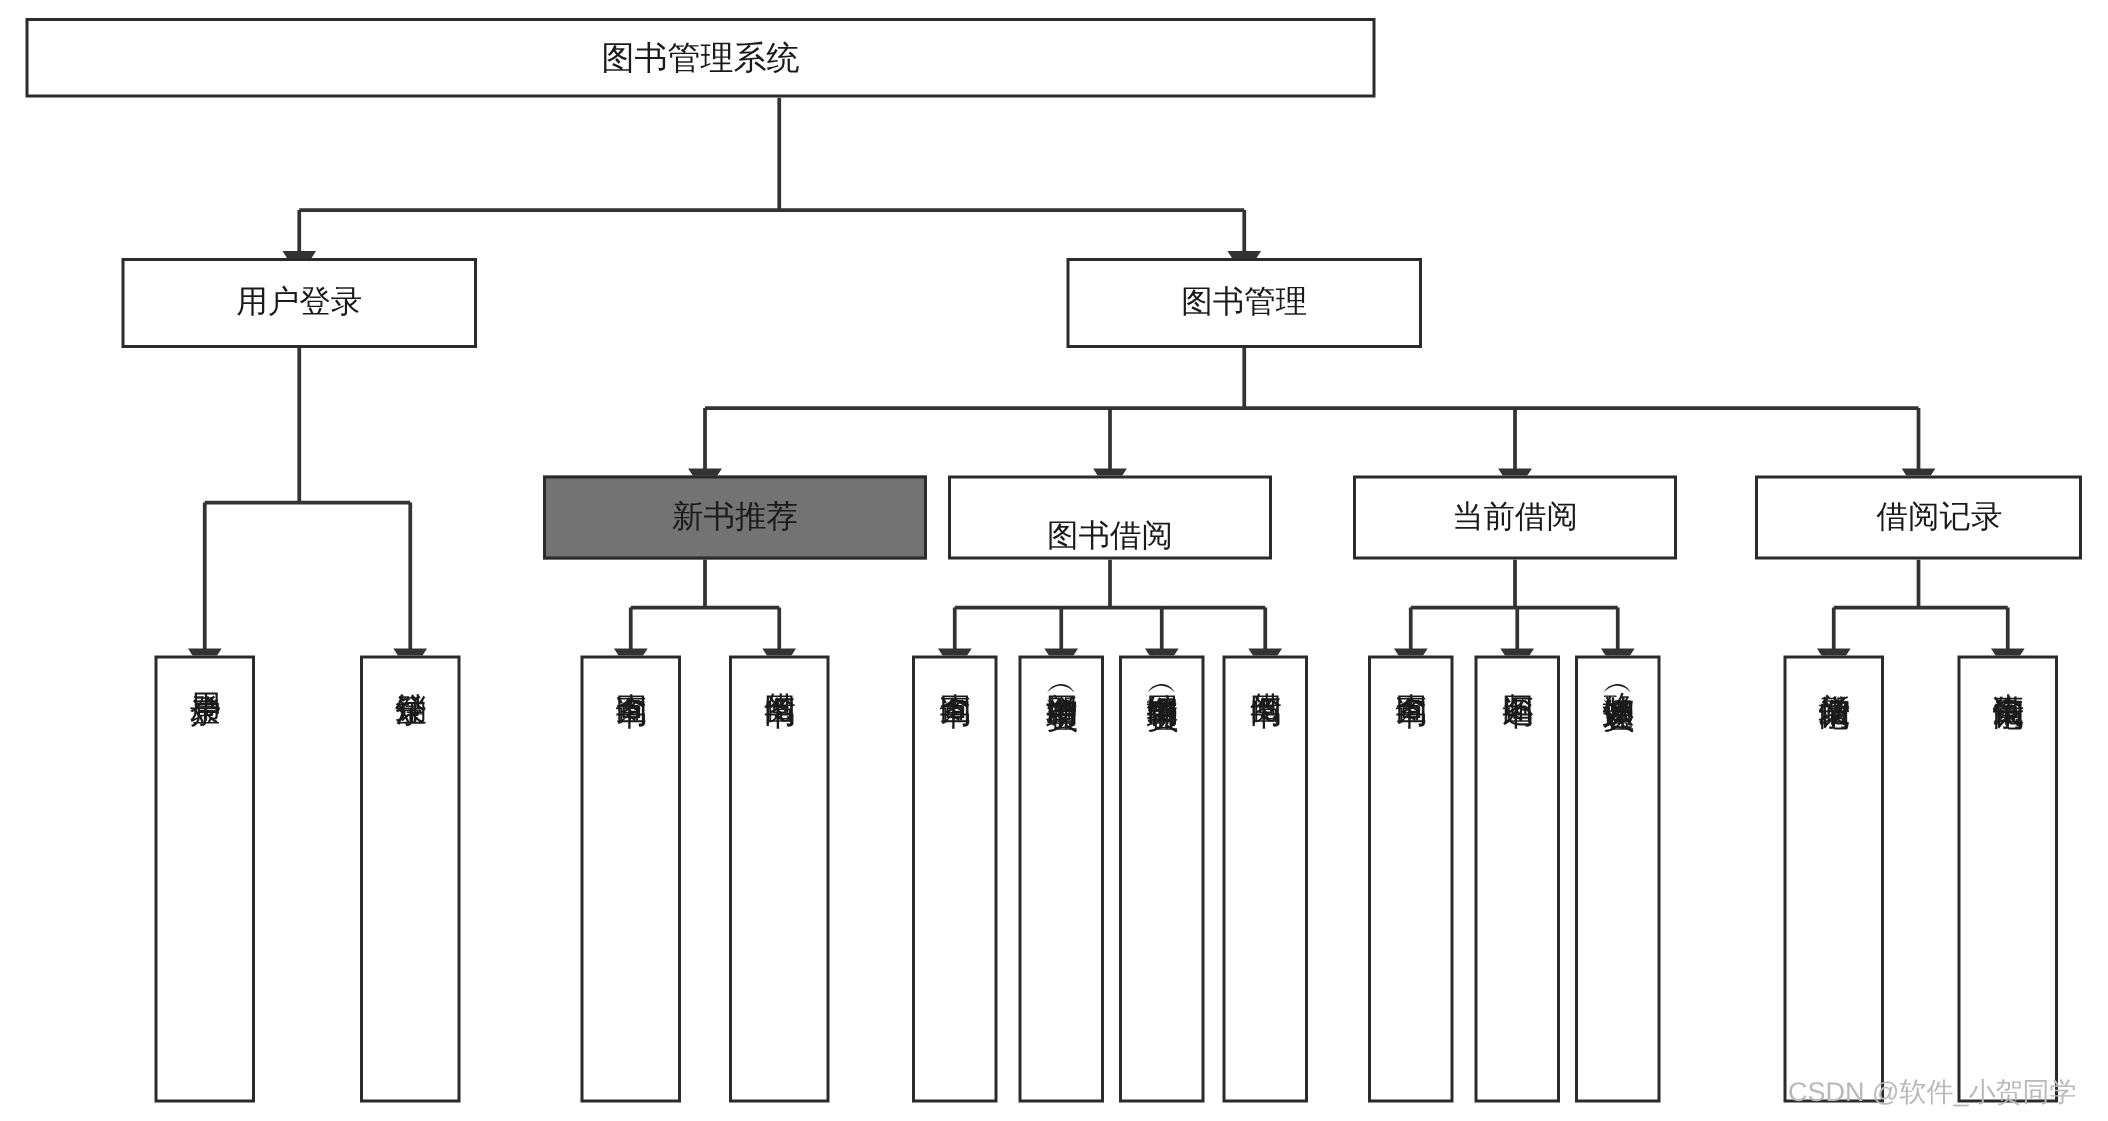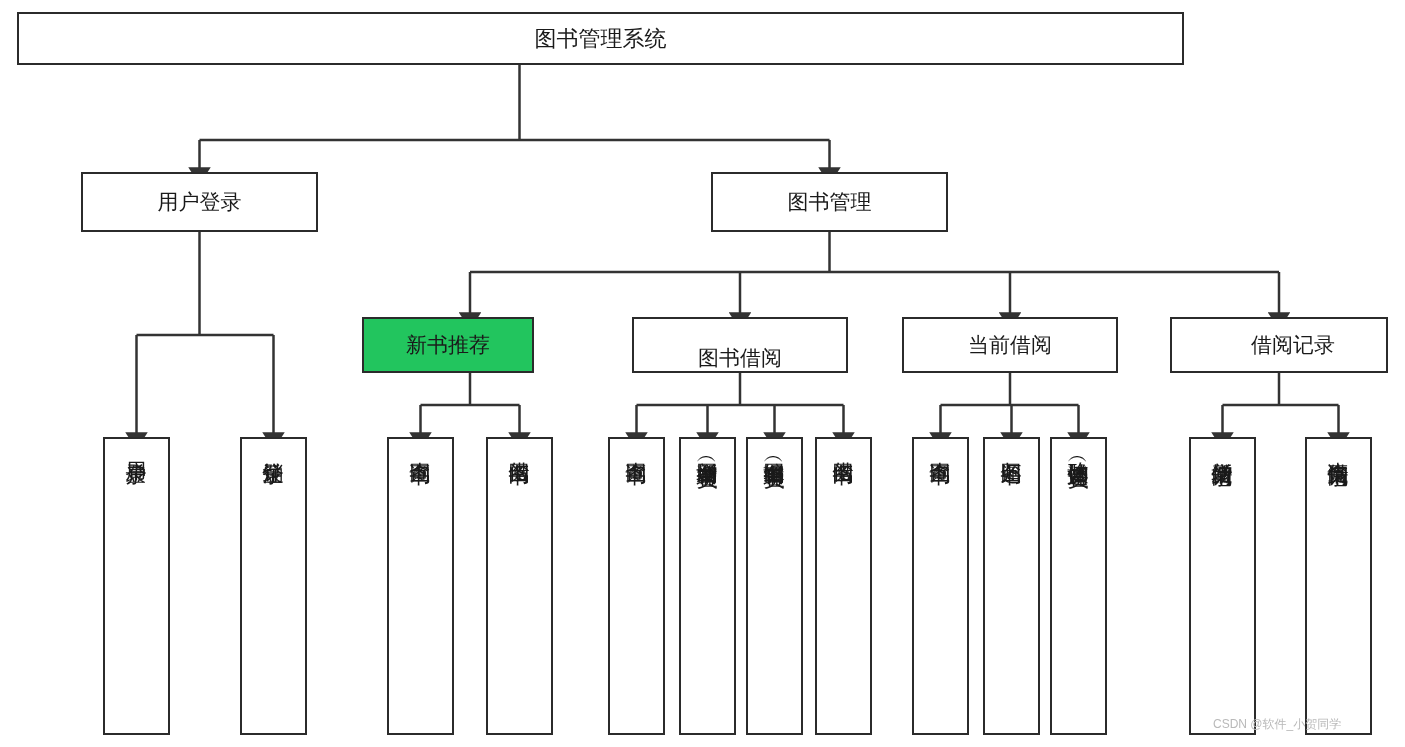--- a/index.html
+++ b/index.html
@@ -54,24 +54,23 @@
   .node.vertical .label {
     writing-mode: vertical-rl;
     text-orientation: upright;
     font-size: 21px;
     letter-spacing: 1px;
     line-height: 1;
   }
   .watermark {
     position: absolute;
     color: #b9b9b9;
-    font-size: 12px;
+    font-size: 18px;
     white-space: nowrap;
     pointer-events: none;
-    margin-left: 21px;
   }
 </style>
 </head>
 <body>
 
 <div id="canvas">
   <svg id="edges" viewBox="0 0 1405 747" xmlns="http://www.w3.org/2000/svg">
     <defs>
       <marker id="arrowhead" markerWidth="9" markerHeight="9" refX="1.5" refY="4.5" orient="auto" markerUnits="strokeWidth">
         <path d="M0,0 L0,9 L7,4.5 z" fill="#333333"></path>
@@ -108,30 +107,30 @@
         <line x1="1011.5" y1="405" x2="1011.5" y2="436" stroke="#333333" stroke-width="2.5" marker-end="url(#arrowhead)"></line>
         <line x1="1078.5" y1="405" x2="1078.5" y2="436" stroke="#333333" stroke-width="2.5" marker-end="url(#arrowhead)"></line>
         <line x1="1279" y1="373" x2="1279" y2="405" stroke="#333333" stroke-width="2.5"></line>
         <line x1="1222.5" y1="405" x2="1338.5" y2="405" stroke="#333333" stroke-width="2.5"></line>
         <line x1="1222.5" y1="405" x2="1222.5" y2="436" stroke="#333333" stroke-width="2.5" marker-end="url(#arrowhead)"></line>
         <line x1="1338.5" y1="405" x2="1338.5" y2="436" stroke="#333333" stroke-width="2.5" marker-end="url(#arrowhead)"></line>
       </g>
   </svg>
 
   <div id="node-layer">
-      <div class="node horizontal root" style="left: 17px; top: 12px; width: 1167px; height: 53px; border-color: rgb(43, 43, 43); background: rgb(255, 255, 255);">
+      <div class="node horizontal root" style="left: 17px; top: 12px; width: 900px; height: 53px; border-color: rgb(43, 43, 43); background: rgb(255, 255, 255);">
         <span class="label" style="color: rgb(26, 26, 26);">图书管理系统</span>
       </div>
       <div class="node horizontal" style="left: 81px; top: 172px; width: 237px; height: 60px; border-color: rgb(43, 43, 43); background: rgb(255, 255, 255);">
         <span class="label" style="color: rgb(26, 26, 26);">用户登录</span>
       </div>
       <div class="node horizontal" style="left: 711px; top: 172px; width: 237px; height: 60px; border-color: rgb(43, 43, 43); background: rgb(255, 255, 255);">
         <span class="label" style="color: rgb(26, 26, 26); text-align: center;">图书管理</span>
       </div>
-      <div class="node horizontal" style="left: 362px; top: 317px; width: 172px; height: 56px; border-color: rgb(43, 43, 43); background: #22c55e;">
+      <div class="node horizontal" style="left: 362px; top: 317px; width: 256px; height: 56px; border-color: rgb(43, 43, 43); background: #737373;">
         <span class="label" style="color: rgb(26, 26, 26);">新书推荐</span>
       </div>
       <div class="node horizontal" style="left: 632px; top: 317px; width: 216px; height: 56px; border-color: rgb(43, 43, 43); background: rgb(255, 255, 255); align-items: flex-end;">
         <span class="label" style="color: rgb(26, 26, 26);">图书借阅</span>
       </div>
       <div class="node horizontal" style="left: 902px; top: 317px; width: 216px; height: 56px; border-color: rgb(43, 43, 43); background: rgb(255, 255, 255);">
         <span class="label" style="color: rgb(26, 26, 26);">当前借阅</span>
       </div>
       <div class="node horizontal" style="left: 1170px; top: 317px; width: 218px; height: 56px; border-color: rgb(43, 43, 43); background: rgb(255, 255, 255);">
         <span class="label" style="color: rgb(26, 26, 26); margin-left: 28px;">借阅记录</span>

